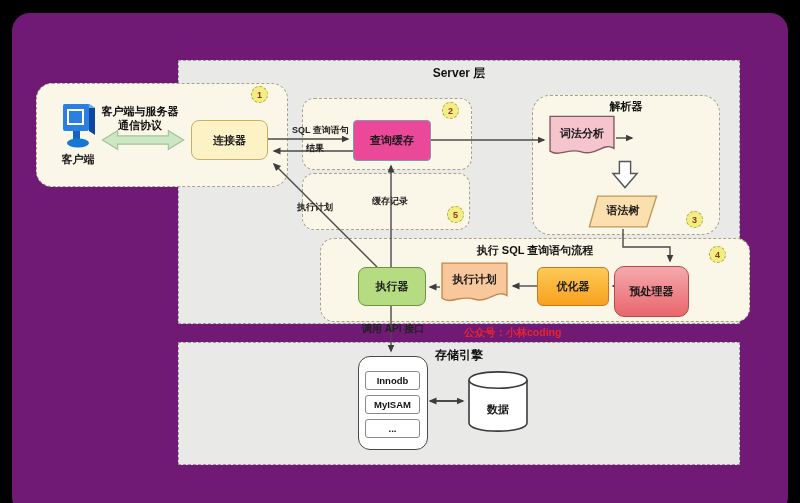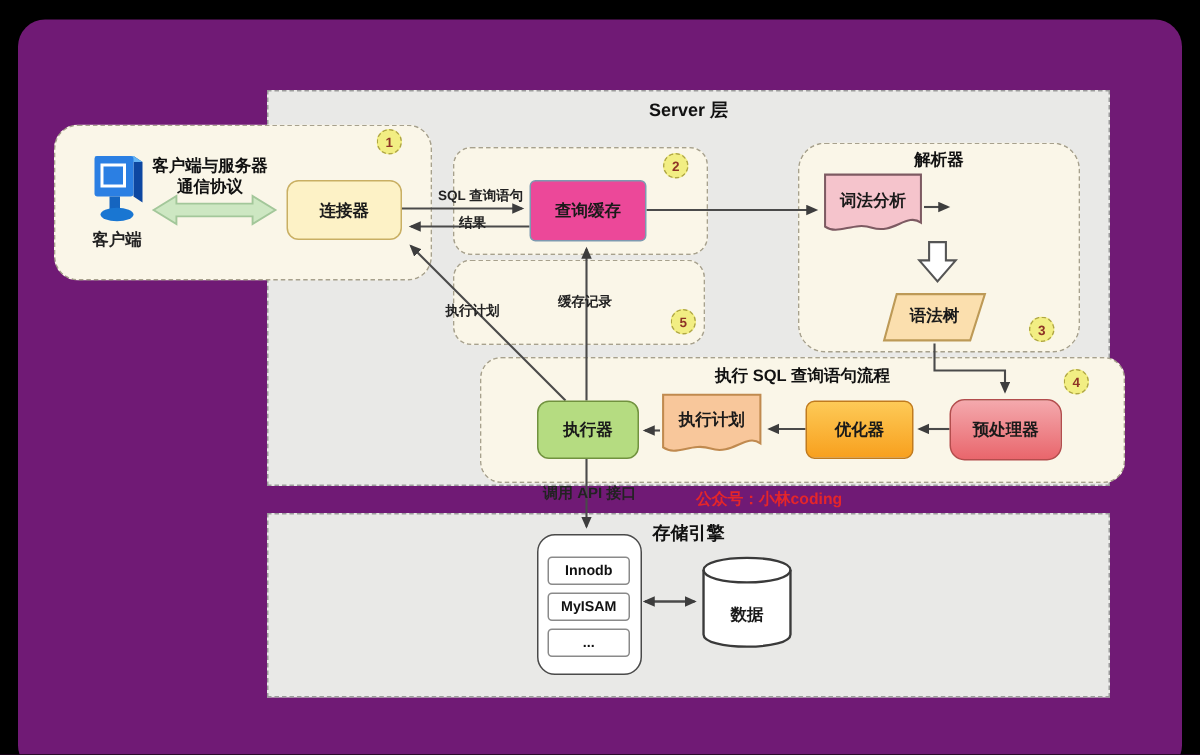--- a/index.html
+++ b/index.html
@@ -20,21 +20,21 @@
   .shape .shape-label{position:absolute;left:0;right:0;text-align:center;font-weight:700;font-size:11px;color:#1a1a1a;}
 
   .badge{position:absolute;width:17px;height:17px;border-radius:50%;background:#f2ee83;
          border:1px dashed #b0a743;display:flex;align-items:center;justify-content:center;
          font-size:9px;font-weight:700;color:#8e3426;z-index:5;box-sizing:border-box;}
 
   .edge-label{position:absolute;font-size:9px;font-weight:700;color:#222;white-space:nowrap;z-index:5;}
 
   #node-connector{left:191px;top:120px;width:77px;height:40px;background:#fdf2c6;border:1.4px solid #c9af63;border-radius:8px;}
   #node-query-cache{left:353px;top:120px;width:78px;height:41px;background:#ec4899;border:1.4px solid #7e99b0;border-radius:4px;}
-  #node-preprocessor{left:633px;top:266px;width:75px;height:41px;background:linear-gradient(#f4a9ad,#e9666c);border:1.4px solid #b34d4d;border-radius:10px;}
+  #node-preprocessor{left:614px;top:266px;width:75px;height:51px;background:linear-gradient(#f4a9ad,#e9666c);border:1.4px solid #b34d4d;border-radius:10px;}
   #node-optimizer{left:537px;top:267px;width:72px;height:39px;background:linear-gradient(#fdca57,#f8a01e);border:1.4px solid #c07b1e;border-radius:6px;}
   #node-executor{left:358px;top:267px;width:68px;height:39px;background:#b5dc81;border:1.4px solid #71923f;border-radius:8px;}
 
   #storage-box{left:358px;top:356px;width:68px;height:92px;background:#fff;border:1.6px solid #4a4a4a;border-radius:12px;z-index:4;position:absolute;}
   .engine-row{position:absolute;left:6px;width:53px;height:17px;background:#fff;border:1px solid #8a8a8a;border-radius:3px;
               display:flex;align-items:center;justify-content:center;font-size:9.5px;font-weight:600;color:#111;}
 
   .tiny{font-size:11px;font-weight:700;color:#111;line-height:1.3;text-align:center;}
   #watermark{position:absolute;left:464px;top:326px;font-size:10.5px;font-weight:700;color:#e5252a;white-space:nowrap;z-index:6;}
 </style>

